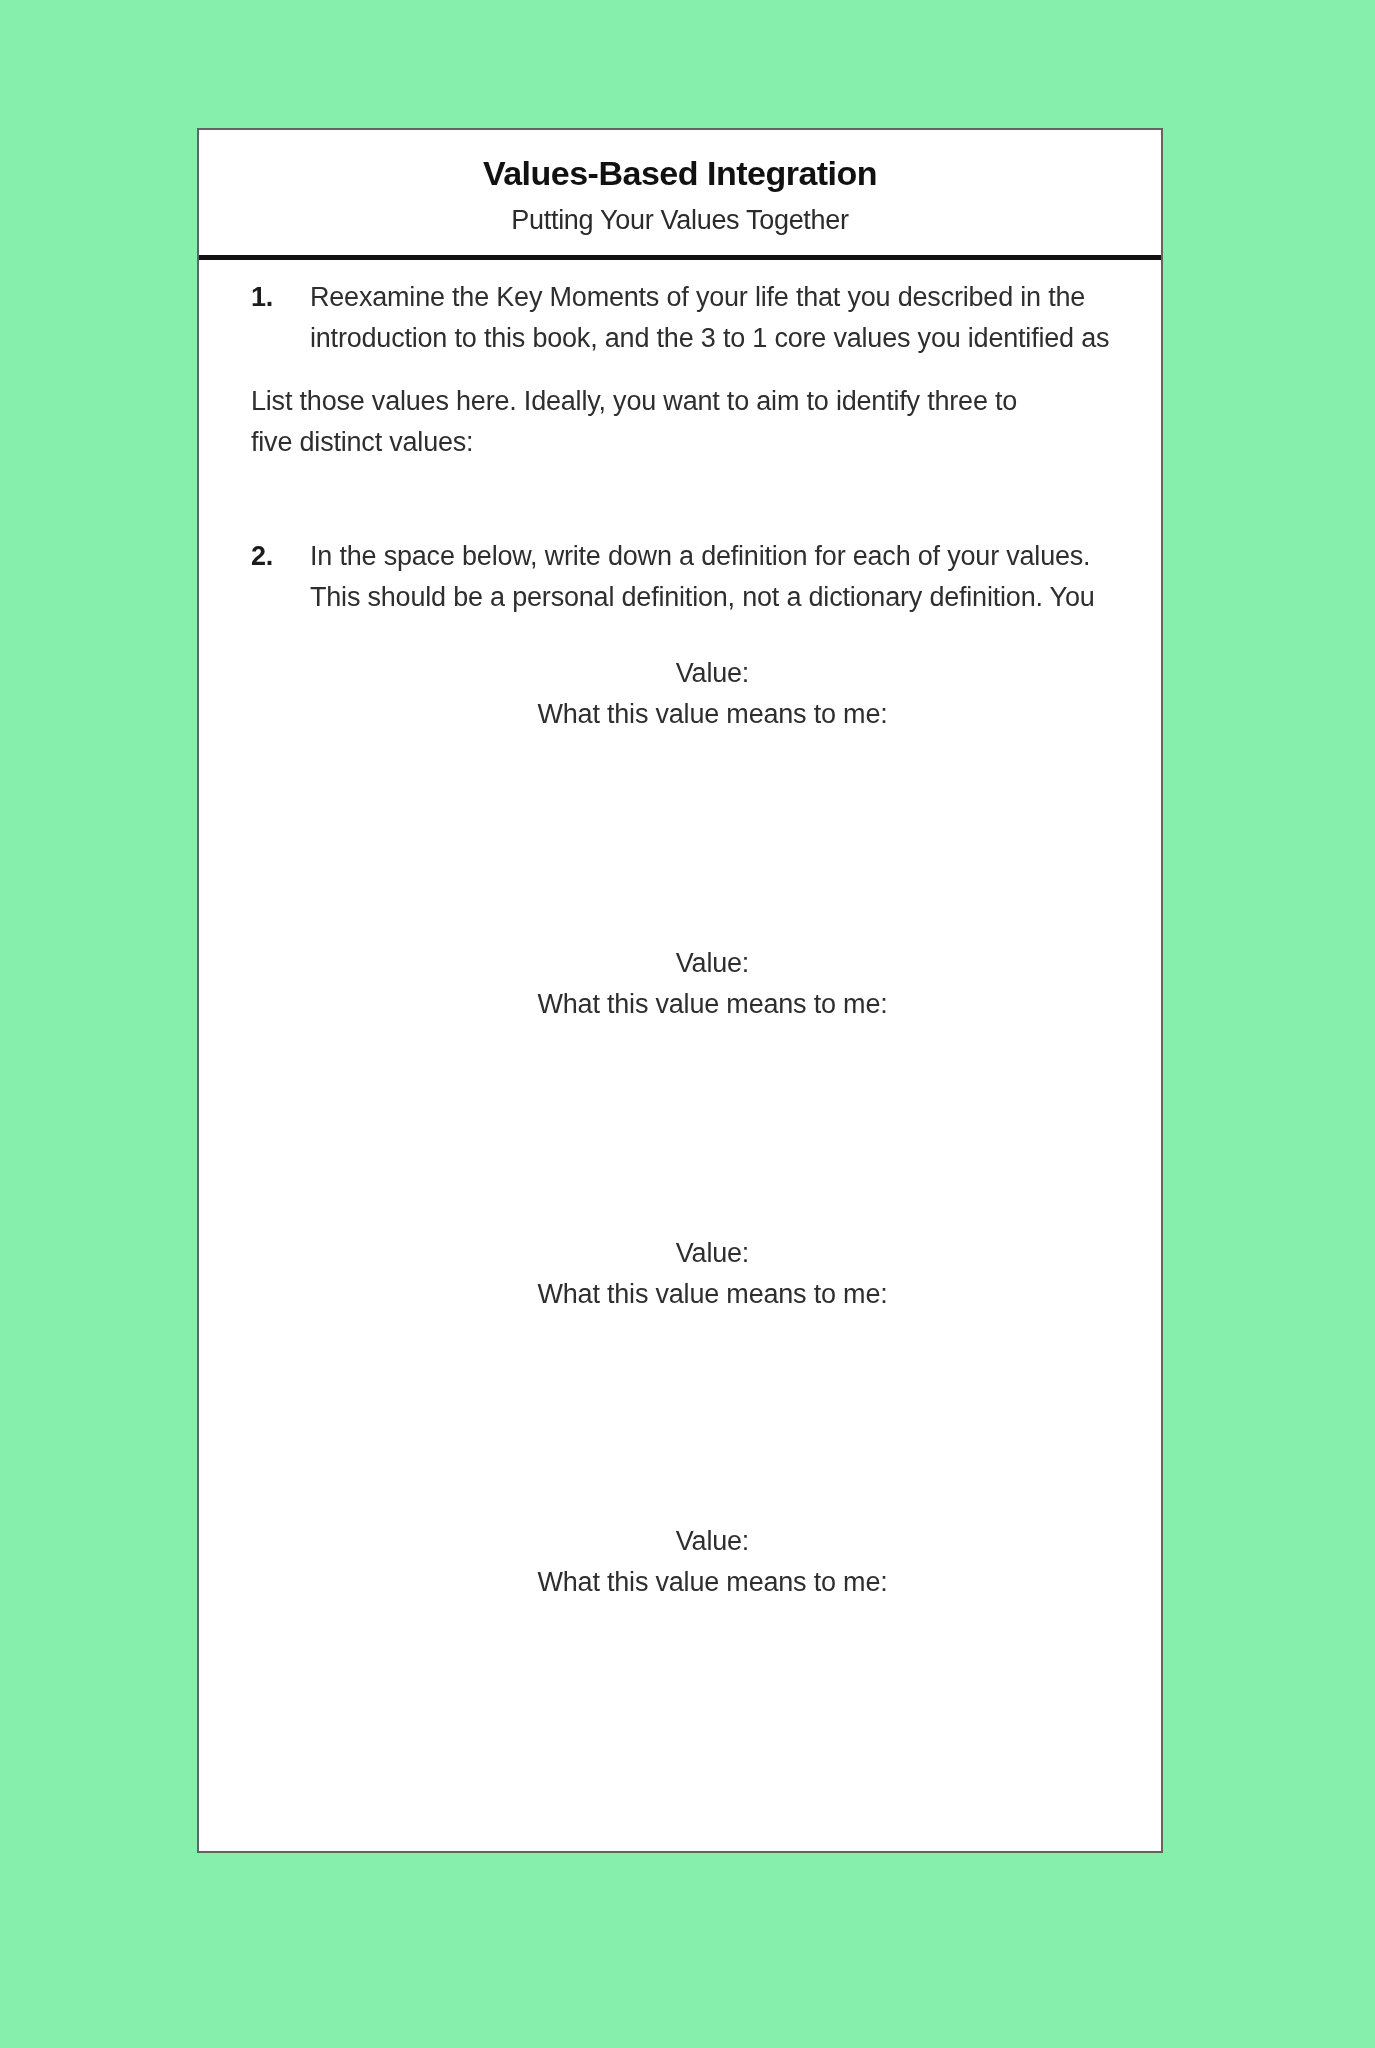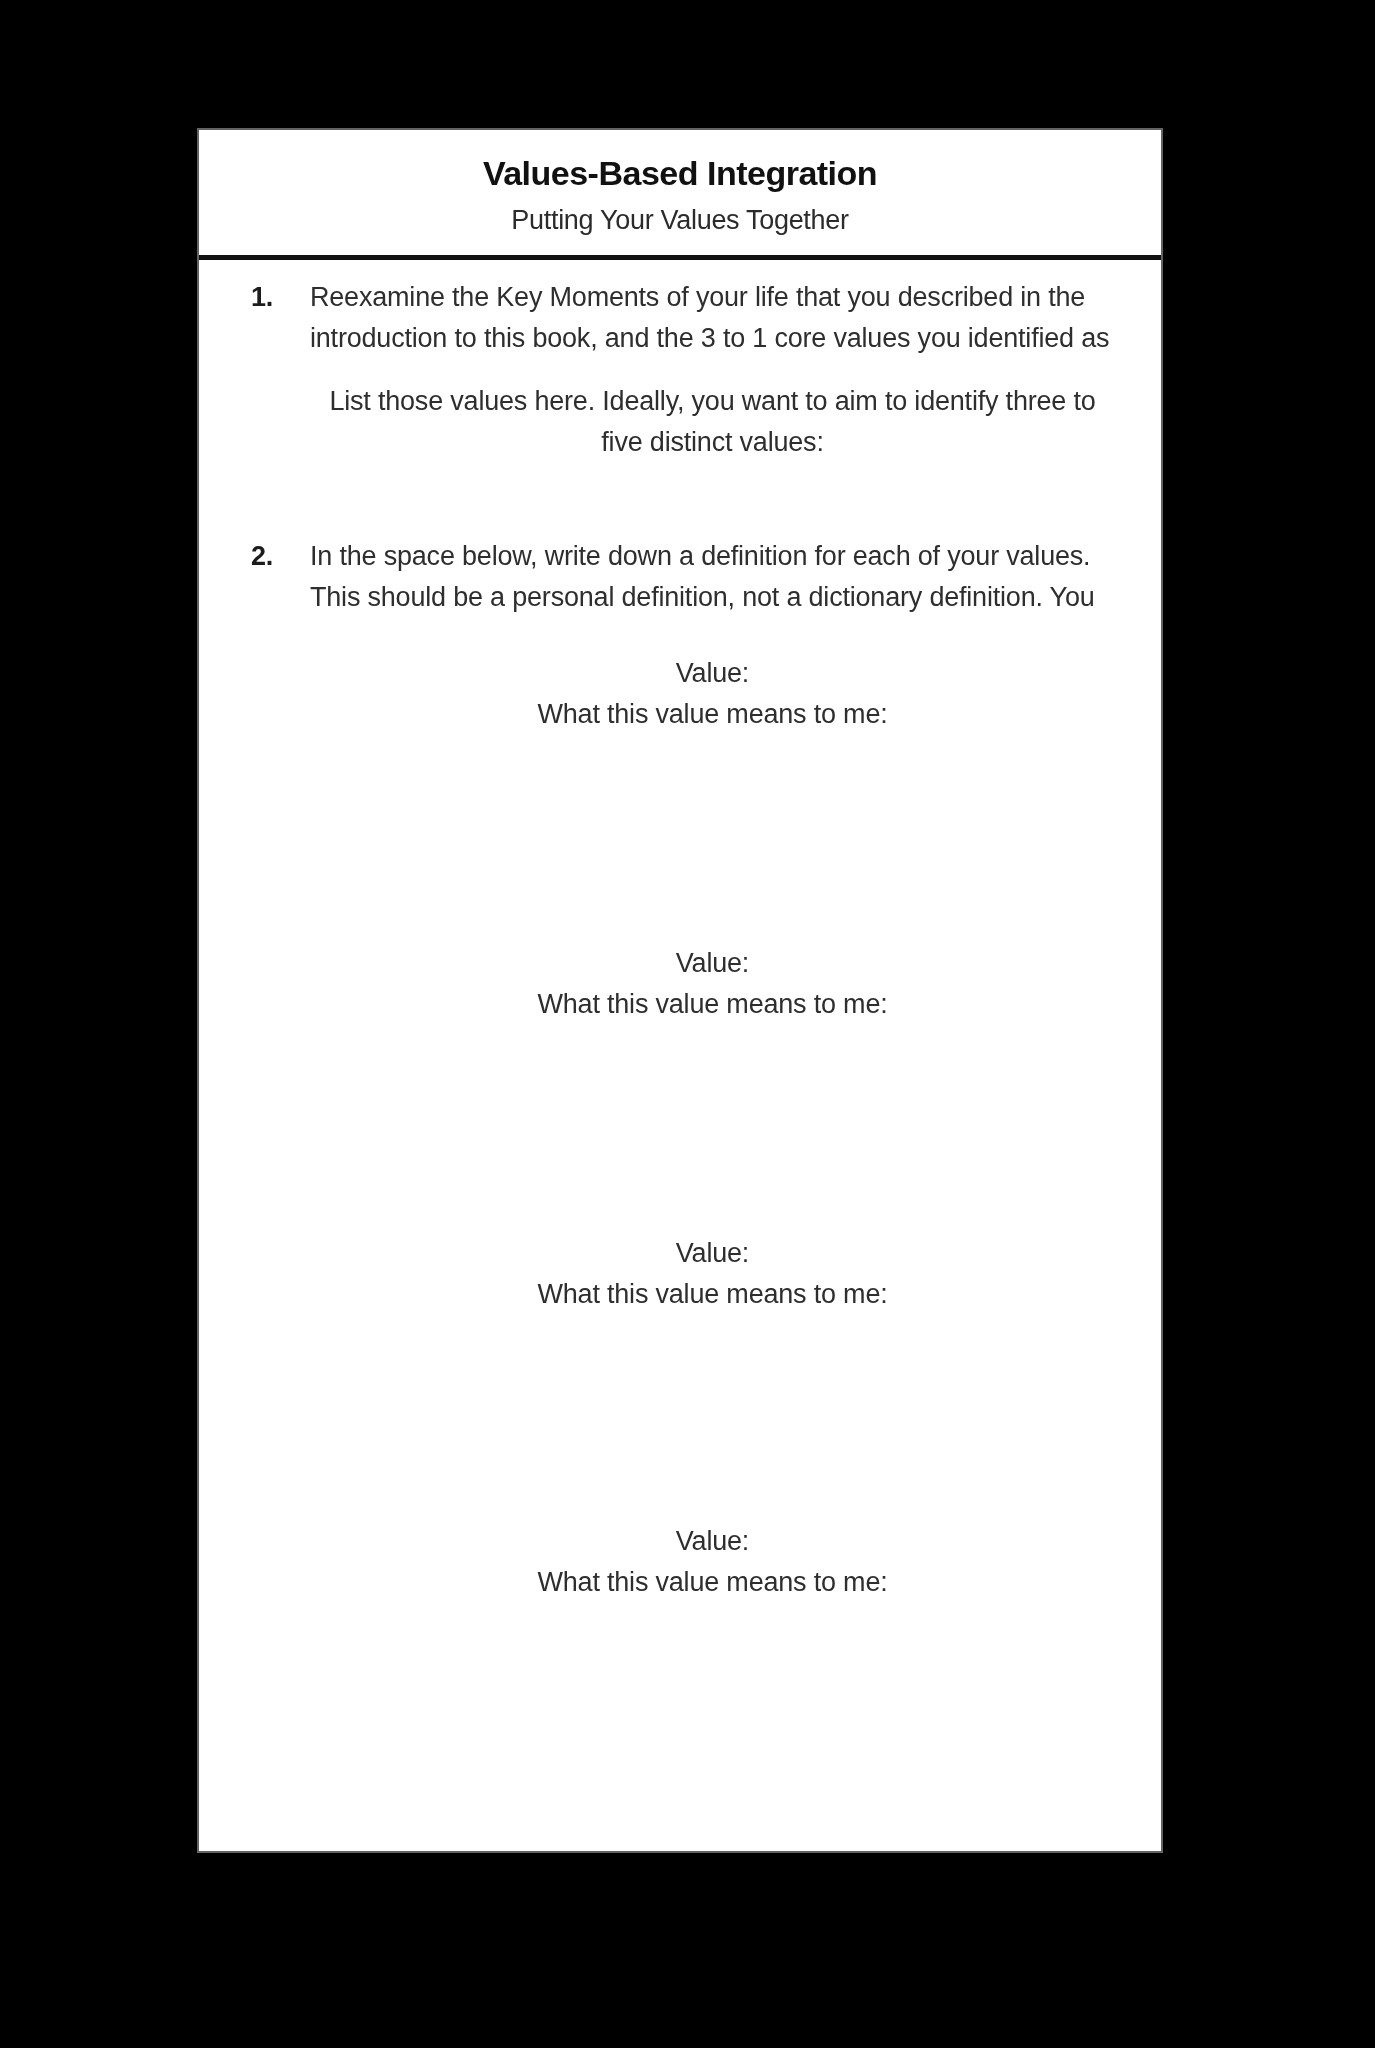--- a/index.html
+++ b/index.html
@@ -5,21 +5,21 @@
   * { margin: 0; padding: 0; box-sizing: border-box; }
   html, body {
     width: 1375px;
     background: #ffffff;
     font-family: "Liberation Sans", "DejaVu Sans", sans-serif;
   }
   .page {
     position: relative;
     width: 1375px;
     height: 2048px;
-    background: #000000;
+    background: #86efac;
     overflow: hidden;
   }
   .sheet {
     position: absolute;
     left: 197px;
     top: 128px;
     width: 966px;
     height: 1725px;
     border: 2px solid #636363;
     background: #ffffff;
@@ -58,23 +58,21 @@
   }
   .item-1 { margin-top: 17px; }
   .item-2 { margin-top: 73px; }
   .item-num {
     flex: 0 0 59px;
     font-weight: 700;
     color: #1c1c1c;
   }
   .item-text { flex: 1 1 auto; }
   .sub-para {
-    margin-left: 59px;
     margin-top: 22px;
-    text-align: center;
   }
   .value-block {
     margin-left: 59px;
     text-align: center;
   }
   .vb-1 { margin-top: 35px; }
   .vb-2 { margin-top: 208px; }
   .vb-3 { margin-top: 208px; }
   .vb-4 { margin-top: 206px; }
   .line { white-space: nowrap; }

